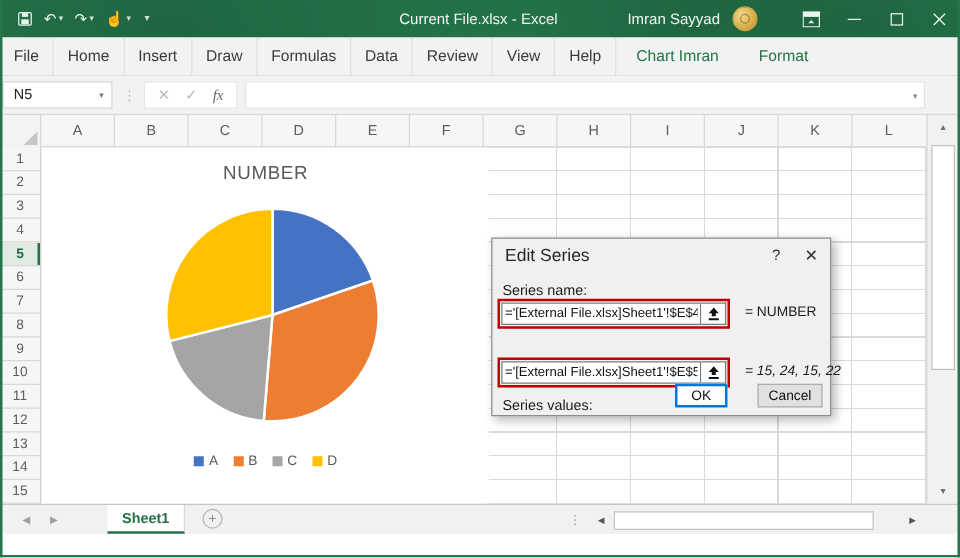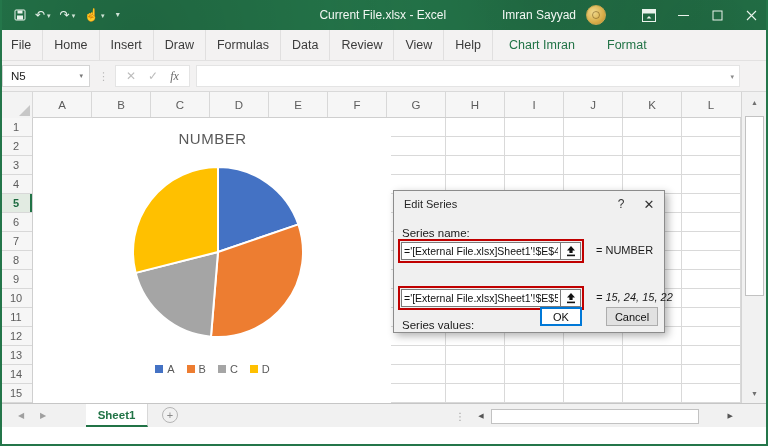--- a/index.html
+++ b/index.html
@@ -62,21 +62,21 @@
   .chartbox { position:absolute; left:34px; top:26px; width:357px; height:285px; background:#fff; }
   .chart-title { position:absolute; top:12px; left:0; width:100%; text-align:center; font-size:15px; letter-spacing:.5px; color:#595959; }
   .pie-wrap { position:absolute; left:96px; top:46px; width:176px; height:176px; }
   .legend { position:absolute; left:0; bottom:28px; width:100%; display:flex; justify-content:center; gap:12px; }
   .lg-item { display:flex; align-items:center; gap:4px; font-size:11px; color:#595959; }
   .lg-box { width:8px; height:8px; display:inline-block; }
 
   
   .dialog { position:absolute; left:393px; top:190px; width:272px; height:143px; background:#f0f0f0; border:1px solid #8c8c8c; box-shadow:3px 3px 8px rgba(0,0,0,.3); font-size:11.5px; color:#1a1a1a; }
   .dlg-titlebar { display:flex; align-items:center; height:26px; padding-left:10px; }
-  .dlg-title { font-size:11px; color:#262626; }
+  .dlg-title { font-size:14px; color:#262626; }
   .dlg-help { margin-left:auto; width:26px; text-align:center; color:#333; font-size:12px; }
   .dlg-close { width:30px; text-align:center; color:#333; font-size:13px; }
   .dlg-label { position:absolute; left:8px; font-size:11.5px; color:#1a1a1a; }
   .redbox { position:absolute; left:4px; border:2px solid #c00000; background:#f0f0f0; display:flex; align-items:center; padding:1px; }
   .dlg-input { width:160px; height:18px; border:1px solid #7a7a7a; background:#fff; font-size:10.5px; font-family:"Liberation Sans", sans-serif; color:#111; padding:0 2px; }
   .rangebtn { width:20px; height:18px; border:1px solid #7a7a7a; border-left:none; background:#fdfdfd; display:flex; align-items:center; justify-content:center; }
   .dlg-result { position:absolute; font-size:11px; color:#1a1a1a; white-space:nowrap; }
   .dlg-btns { position:absolute; left:0; right:6px; bottom:6px; display:flex; justify-content:flex-end; gap:24px; }
   .btn { height:19px; font-size:11px; display:flex; align-items:center; justify-content:center; font-family:"Liberation Sans", sans-serif; }
   .btn-ok { width:42px; background:#fff; border:2px solid #0078d7; color:#111; }

